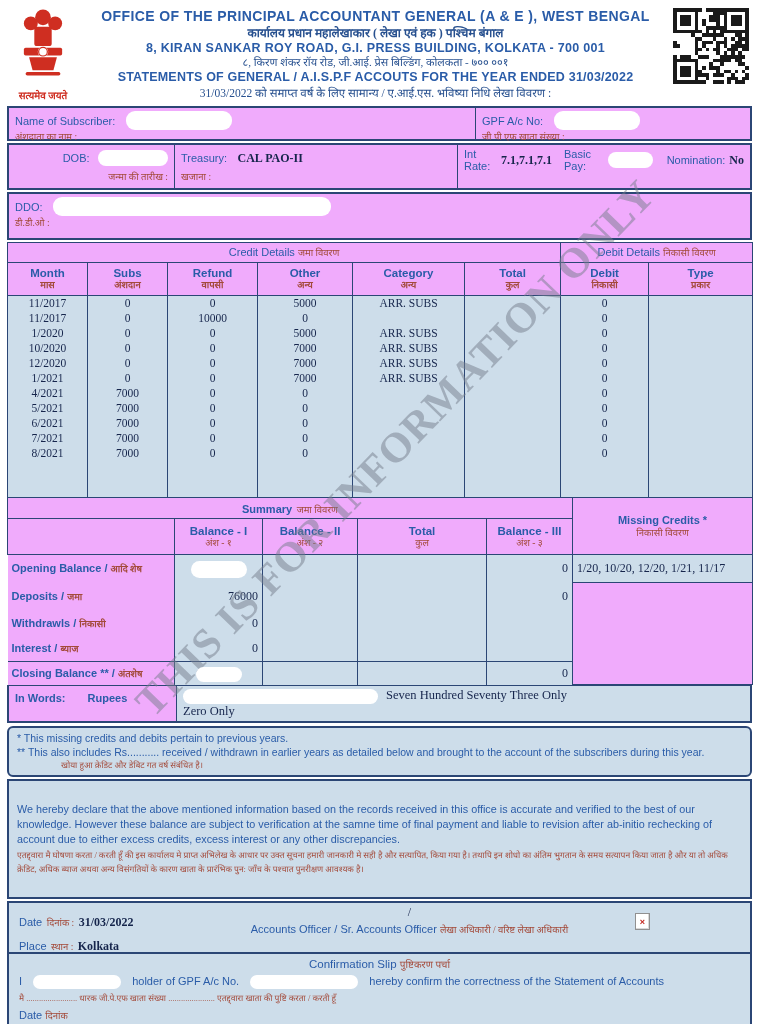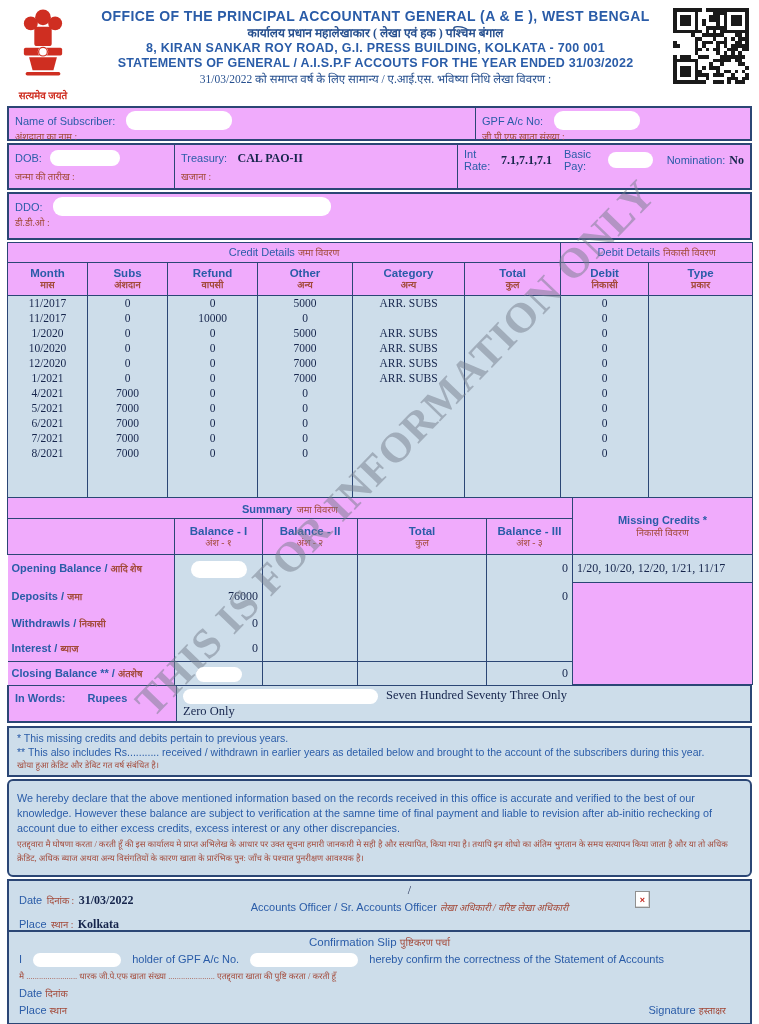--- a/index.html
+++ b/index.html
@@ -57,31 +57,31 @@
   .rowlab{font-weight:bold;font-size:11px;color:#2a5ca8;padding-left:6px;}
   .num{text-align:right;font-family:"Liberation Serif",serif;font-size:12px;color:#16254c;padding-right:14px;}
   .missvals{font-family:"Liberation Serif",serif;font-size:12px;color:#16254c;padding-left:6px;vertical-align:top;padding-top:4px;}
   
   .inwords{display:flex;border-top:1px solid #2b4675;}
   .iw-lab{width:167px;box-sizing:border-box;padding:6px 6px;display:flex;gap:22px;}
   .iw-body{flex:1;border-left:1px solid #2b4675;padding:2px 6px;font-family:"Liberation Serif",serif;font-size:12.5px;color:#16254c;}
   
   .notes{padding:3px 8px;line-height:1.35;}
   .note-en{color:#2a5ca8;font-size:10.5px;}
-  .note-hi{color:#a34a3a;font-family:"Liberation Serif",serif;font-size:8.5px;line-height:1.5;}
-  .decl{padding:10px 8px;border-radius:6px;}
+  .note-hi{color:#a34a3a;font-family:"Liberation Serif",serif;font-size:8.5px;line-height:1.5;margin-left:44px;}
+  .decl{padding:21px 8px;}
   .decl-en{color:#2a5ca8;font-size:10.8px;line-height:1.4;}
   .decl-hi{color:#a34a3a;font-family:"Liberation Serif",serif;font-size:8.5px;line-height:1.6;margin-top:2px;}
   
   .signblk{position:relative;padding:6px 10px 9px 10px;height:34px;}
   .sig-left div{line-height:1.5;}
   .sig-center{position:absolute;left:170px;right:110px;top:2px;text-align:center;}
   .slash{font-family:"Liberation Serif",serif;font-size:12px;color:#16254c;}
   .officer{color:#2a5ca8;font-size:11px;margin-top:3px;}
-  .officer .hi{font-size:9.5px;font-style:italic;}
+  .officer .hi{font-size:9.5px;}
   .broken-img{position:absolute;right:100px;top:10px;width:13px;height:15px;background:#fff;border:1px solid #909090;
      box-shadow:inset -1px -1px 0 #d8d8d8;color:#c22018;font-size:9px;font-weight:bold;
      display:flex;align-items:center;justify-content:center;}
   .confblk{border-top:2px solid #2b4675;padding:3px 10px 4px 10px;}
   .conf-title{text-align:center;color:#2a5ca8;font-size:11.5px;margin-bottom:4px;}
   .conf-title .hi{font-size:10px;}
   .conf-line{color:#2a5ca8;font-size:11px;margin:3px 0;}
   .conf-hi{color:#a34a3a;font-family:"Liberation Serif",serif;font-size:8.5px;margin:2px 0 4px 0;}
   .conf-dp{color:#2a5ca8;font-size:11px;line-height:1.55;position:relative;}
   .signature-lab{position:absolute;right:14px;bottom:0;}
@@ -111,20 +111,21 @@
           <path d="M14 59 h32 l-4 15 h-24 z"></path>
           <rect x="10" y="76" width="40" height="4" rx="2"></rect>
         </g>
       </svg>
       <div class="emblem-cap">सत्यमेव जयते</div>
     </div>
     <div class="hdr-center">
       <div class="t-en1">OFFICE OF THE PRINCIPAL ACCOUNTANT GENERAL (A &amp; E ), WEST BENGAL</div>
       <div class="t-hi">कार्यालय प्रधान महालेखाकार ( लेखा एवं हक ) पश्चिम बंगाल</div>
       <div class="t-en2">8, KIRAN SANKAR ROY ROAD, G.I. PRESS BUILDING, KOLKATA - 700 001</div>
+      <div class="t-hi2">८, किरण शंकर रॉय रोड, जी.आई. प्रेस बिल्डिंग, कोलकता - ७०० ००१</div>
       <div class="t-en3">STATEMENTS OF GENERAL / A.I.S.P.F ACCOUTS FOR THE YEAR ENDED 31/03/2022</div>
       <div class="t-hi3">31/03/2022 को समाप्त वर्ष के लिए सामान्य / ए.आई.एस. भविष्या निधि लेखा विवरण :</div>
     </div>
     <div class="qr-wrap">
       <svg viewBox="0 0 63 63" width="76" height="76" fill="#1a1a1a" shape-rendering="crispEdges">
           <rect x="21" y="0" width="3" height="3"></rect>
           <rect x="27" y="0" width="3" height="3"></rect>
           <rect x="30" y="0" width="3" height="3"></rect>
           <rect x="33" y="0" width="3" height="3"></rect>
           <rect x="36" y="0" width="3" height="3"></rect>
@@ -284,21 +285,21 @@
       <div class="hi">अंशदाता का नाम :</div>
     </div>
     <div class="cellpad cell-brd" style="flex:1;">
       <div><span class="lab">GPF A/c No:</span>
         <span class="pill" style="width:86px;height:19px;margin-left:6px;"></span></div>
       <div class="hi">जी पी एफ खाता संख्या :</div>
     </div>
   </div>
 
   <div class="sect pink inforow h48">
-    <div class="cellpad" style="width:165px;box-sizing:border-box;">
+    <div class="cellpad" style="width:165px;box-sizing:border-box;text-align:right;">
       <div><span class="lab">DOB:</span>
         <span class="pill" style="width:70px;height:16px;margin-left:4px;"></span></div>
       <div class="hi" style="margin-top:4px;">जन्मा की तारीख :</div>
     </div>
     <div class="cellpad cell-brd" style="width:283px;box-sizing:border-box;">
       <div><span class="lab">Treasury:</span>
         <span class="val" style="margin-left:6px;">CAL PAO-II</span></div>
       <div class="hi" style="margin-top:4px;">खजाना :</div>
     </div>
     <div class="cellpad cell-brd" style="flex:1;">
@@ -594,21 +595,21 @@
         <span class="lab b">In Words:</span>
         <span class="lab b">Rupees</span>
       </div>
       <div class="iw-body blue">
         <div><span class="pill" style="width:195px;height:15px;margin-right:8px;"></span><span>Seven Hundred Seventy Three Only</span></div>
         <div>Zero Only</div>
       </div>
     </div>
   </div>
 
-  <div class="sect blue notes" style="margin-top:3px;">
+  <div class="sect blue notes" style="margin-top:3px;border-radius:6px;">
     <div class="note-en">*   This missing credits and debits pertain to previous years.</div>
     <div class="note-en">**  This also includes Rs........... received / withdrawn in earlier years as detailed below and brought to the account of the subscribers during this year.</div>
     <div class="note-hi">खोया हुआ क्रेडिट और डेबिट गत वर्ष संबंधित है।</div>
   </div>
 
   <div class="sect blue decl">
     <div class="decl-en">We hereby declare that the above mentioned information based on the records received in this office is accurate and verified to the best of our knowledge. However these balance are subject to verification at the samne time of final payment and liable to revision after ab-initio rechecking of account due to either excess credits, excess interest or any other discrepancies.</div>
     <div class="decl-hi">एतद्द्वारा मै घोषणा करता / करती हूँ की इस कार्यालय मे प्राप्त अभिलेख के आधार पर उक्त सूचना हमारी जानकारी मे सही है और सत्यापित, किया गया है। तथापि इन शोधो का अंतिम भुगतान के समय सत्यापन किया जाता है और या तो अधिक क्रेडिट, अधिक ब्याज अथवा अन्य विसंगतियों के कारण खाता के प्रारंभिक पुन: जाँच के पश्चात पुनरीक्षण आवश्यक है।</div>
   </div>
 

